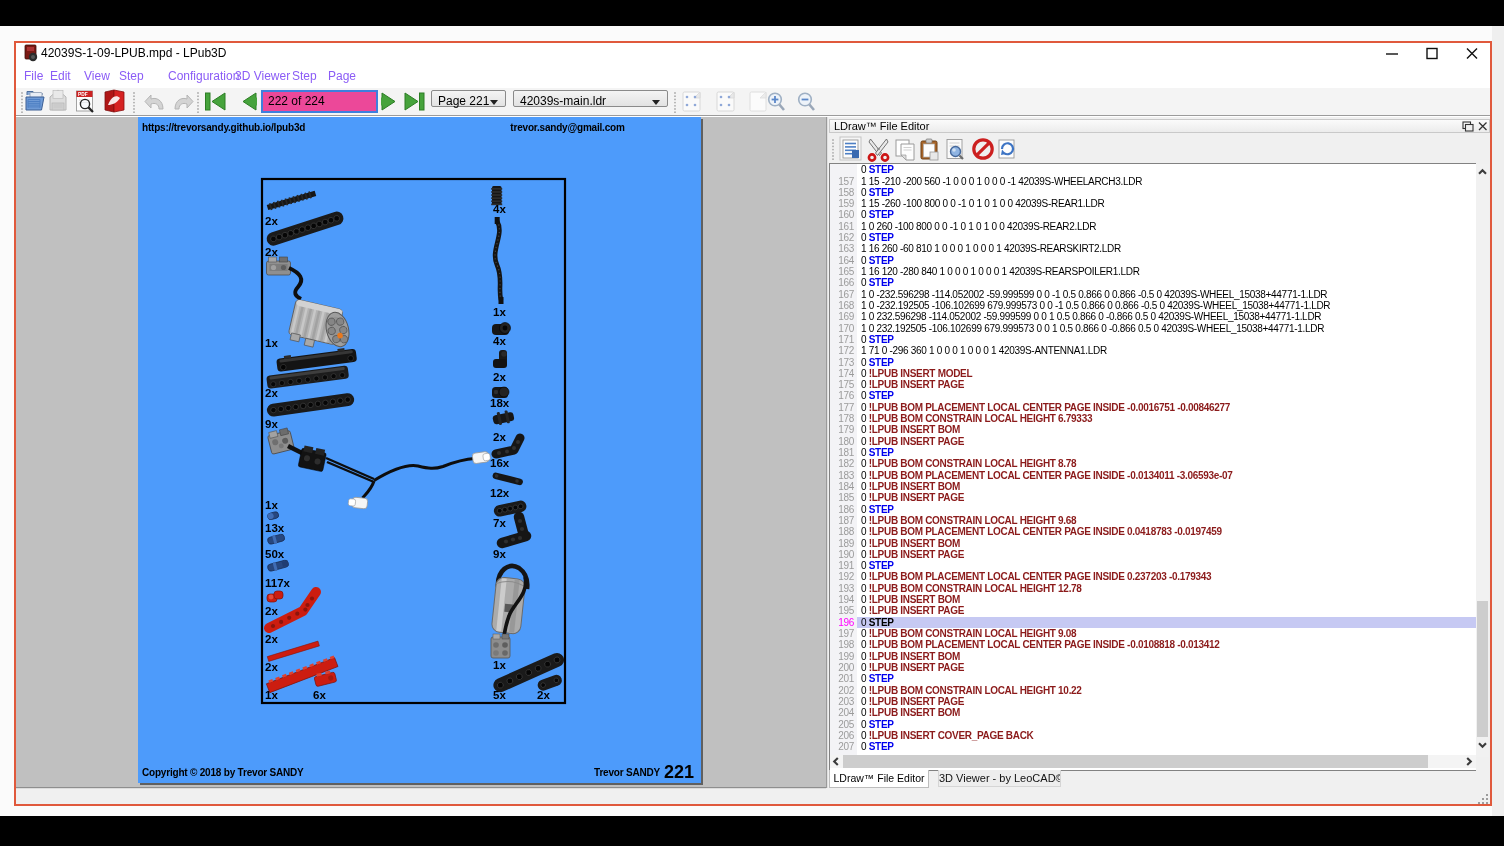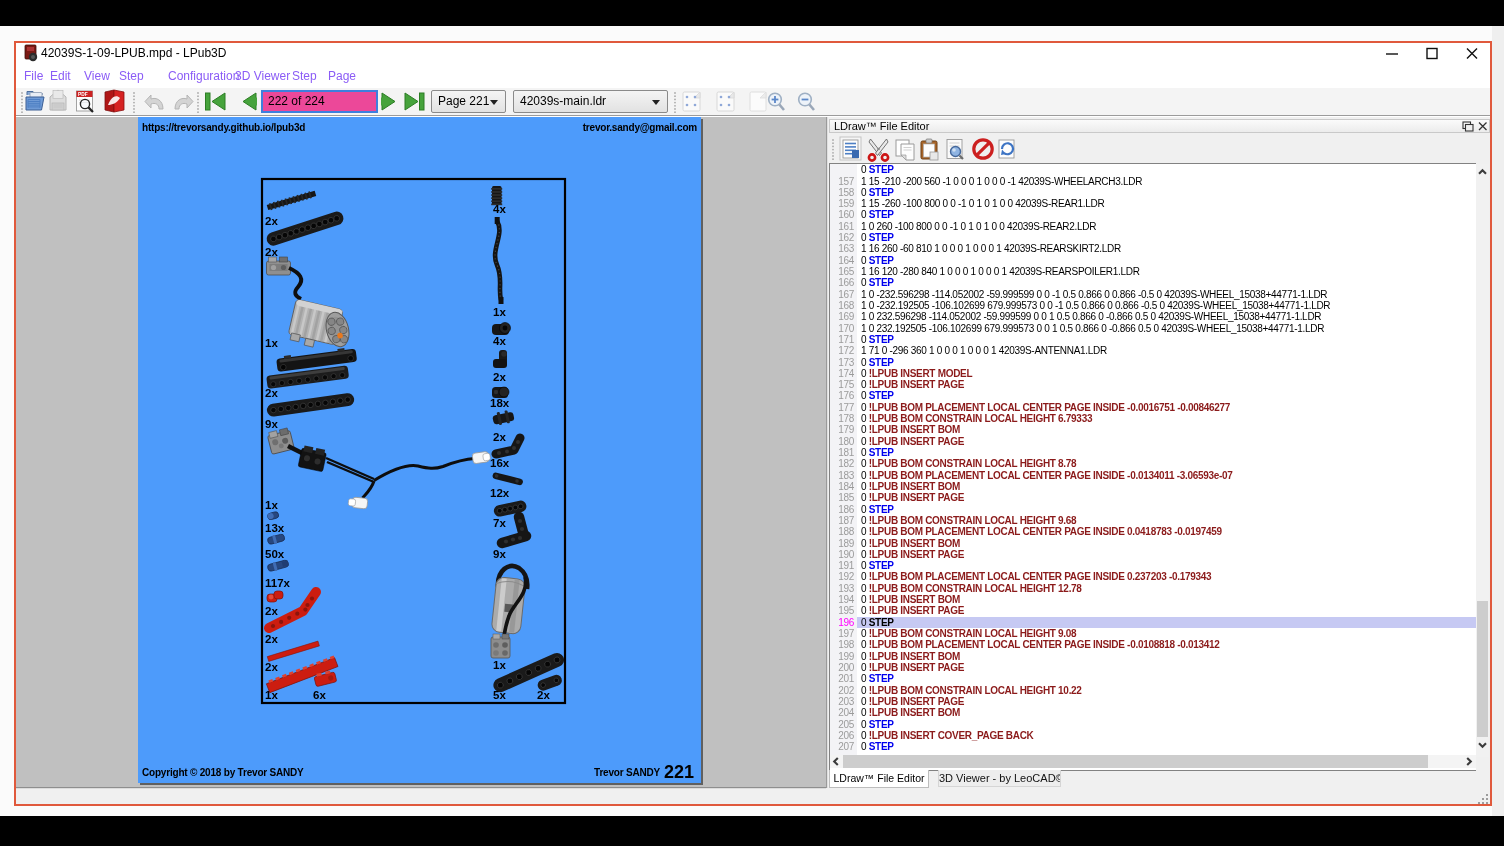--- a/index.html
+++ b/index.html
@@ -8,21 +8,21 @@
 .abs { position:absolute; }
 #desk { left:0; top:26px; width:1504px; height:790px; background:#fbfbfb; }
 #deskR { left:1492px; top:26px; width:12px; height:790px; background:#efefef; }
 #topblack { left:0; top:0; width:1504px; height:26px; background:#000; }
 #botblack { left:0; top:816px; width:1504px; height:30px; background:#000; }
 #win { left:14px; top:41px; width:1478px; height:765px; background:#ffffff; border:2px solid #e0593c; }
 #title { left:41px; top:46px; font-size:12px; color:#000; }
 .menu { top:69px; font-size:12px; color:#8b5cf6; }
 #toolbar { left:16px; top:88px; width:1474px; height:28px; background:#f4f4f4; border-bottom:1px solid #9b9b9b; }
 #gfx { left:16px; top:117px; width:810px; height:671px; background:#c0c0c0; }
-.combo { top:90px; height:23px; background:linear-gradient(#f4f4f4,#e2e2e2); border:1px solid #8a8a8a; border-radius:2px; font-size:12px; line-height:21px; padding-left:6px; color:#000; }
+.combo { top:90px; height:17px; background:linear-gradient(#f4f4f4,#e2e2e2); border:1px solid #8a8a8a; border-radius:2px; font-size:12px; line-height:21px; padding-left:6px; color:#000; }
 .carr { position:absolute; right:7px; top:9px; width:0; height:0; border-left:4px solid transparent; border-right:4px solid transparent; border-top:5px solid #222; }
 #page { left:138px; top:117px; width:563px; height:666px; background:#4d9bfb; box-shadow:2px 2px 0 #606060; }
 .pgtxt { font-size:10px; letter-spacing:-0.3px; font-weight:bold; color:#000; }
 #panel { left:827px; top:117px; width:663px; height:671px; background:#f0f0f0; }
 #dockhead { left:829px; top:118.5px; width:661px; height:14.5px; background:linear-gradient(#fbfbfb,#ececec); border:1px solid #c9c9c9; font-size:11px; }
 #edtools { left:827px; top:134px; width:663px; height:28px; background:#f0f0f0; }
 #edit { left:829px; top:163px; width:647px; height:608px; background:#fff; border:1px solid #828282; border-right:none; }
 #statusbar { left:16px; top:788px; width:1474px; height:16px; background:#f0f0f0; }
 #gutter { left:829px; top:164.2px; width:25px; text-align:right; color:#9b9b9b; }
 #code { left:861px; top:164.2px; color:#000; }
@@ -55,21 +55,21 @@
 <div class="abs menu" style="left:235px">3D Viewer</div>
 <div class="abs menu" style="left:292px">Step</div>
 <div class="abs menu" style="left:328px">Page</div>
 <div class="abs" id="toolbar"></div>
 <div class="abs" style="left:261px;top:90px;width:117px;height:23px;background:#ec4899;border:2px solid #3f7fdd;font-size:12px;line-height:19px;padding-left:5px">222 of 224</div>
 <div class="abs combo" style="left:431px;width:75px">Page 221<span class="carr"></span></div>
 <div class="abs combo" style="left:513px;width:155px">42039s-main.ldr<span class="carr"></span></div>
 <div class="abs" id="gfx"></div>
 <div class="abs" id="page"></div>
 <div class="abs pgtxt" style="left:142px;top:122px;letter-spacing:-0.2px">https://trevorsandy.github.io/lpub3d</div>
-<div class="abs pgtxt" style="left:438px;top:122px;width:259px;text-align:right;letter-spacing:-0.2px">trevor.sandy@gmail.com</div>
+<div class="abs pgtxt" style="left:438px;top:122px;width:259px;text-align:center;letter-spacing:-0.2px">trevor.sandy@gmail.com</div>
 <div class="abs pgtxt" style="left:142px;top:767px;letter-spacing:-0.2px">Copyright © 2018 by Trevor SANDY</div>
 <div class="abs pgtxt" style="left:500px;top:767px;width:160px;text-align:right;letter-spacing:-0.2px">Trevor SANDY</div>
 <div class="abs" style="left:664px;top:762px;font-size:18px;font-weight:bold;color:#000">221</div>
 <svg class="abs" id="pagesvg" style="left:138px;top:117px" width="563" height="666" viewBox="0 0 563 666">
 <rect x="124" y="62" width="303" height="524" fill="none" stroke="#000" stroke-width="2.2"></rect>
 <g transform="translate(129.5,90.5) rotate(-16.5)">
       <rect x="0" y="-2.7" width="50" height="5.4" fill="#161616"></rect>
       <rect x="2.5" y="-3.5" width="1.7" height="7" fill="#262626"></rect>
       <rect x="6.6" y="-3.5" width="1.7" height="7" fill="#262626"></rect>
       <rect x="10.7" y="-3.5" width="1.7" height="7" fill="#262626"></rect>

